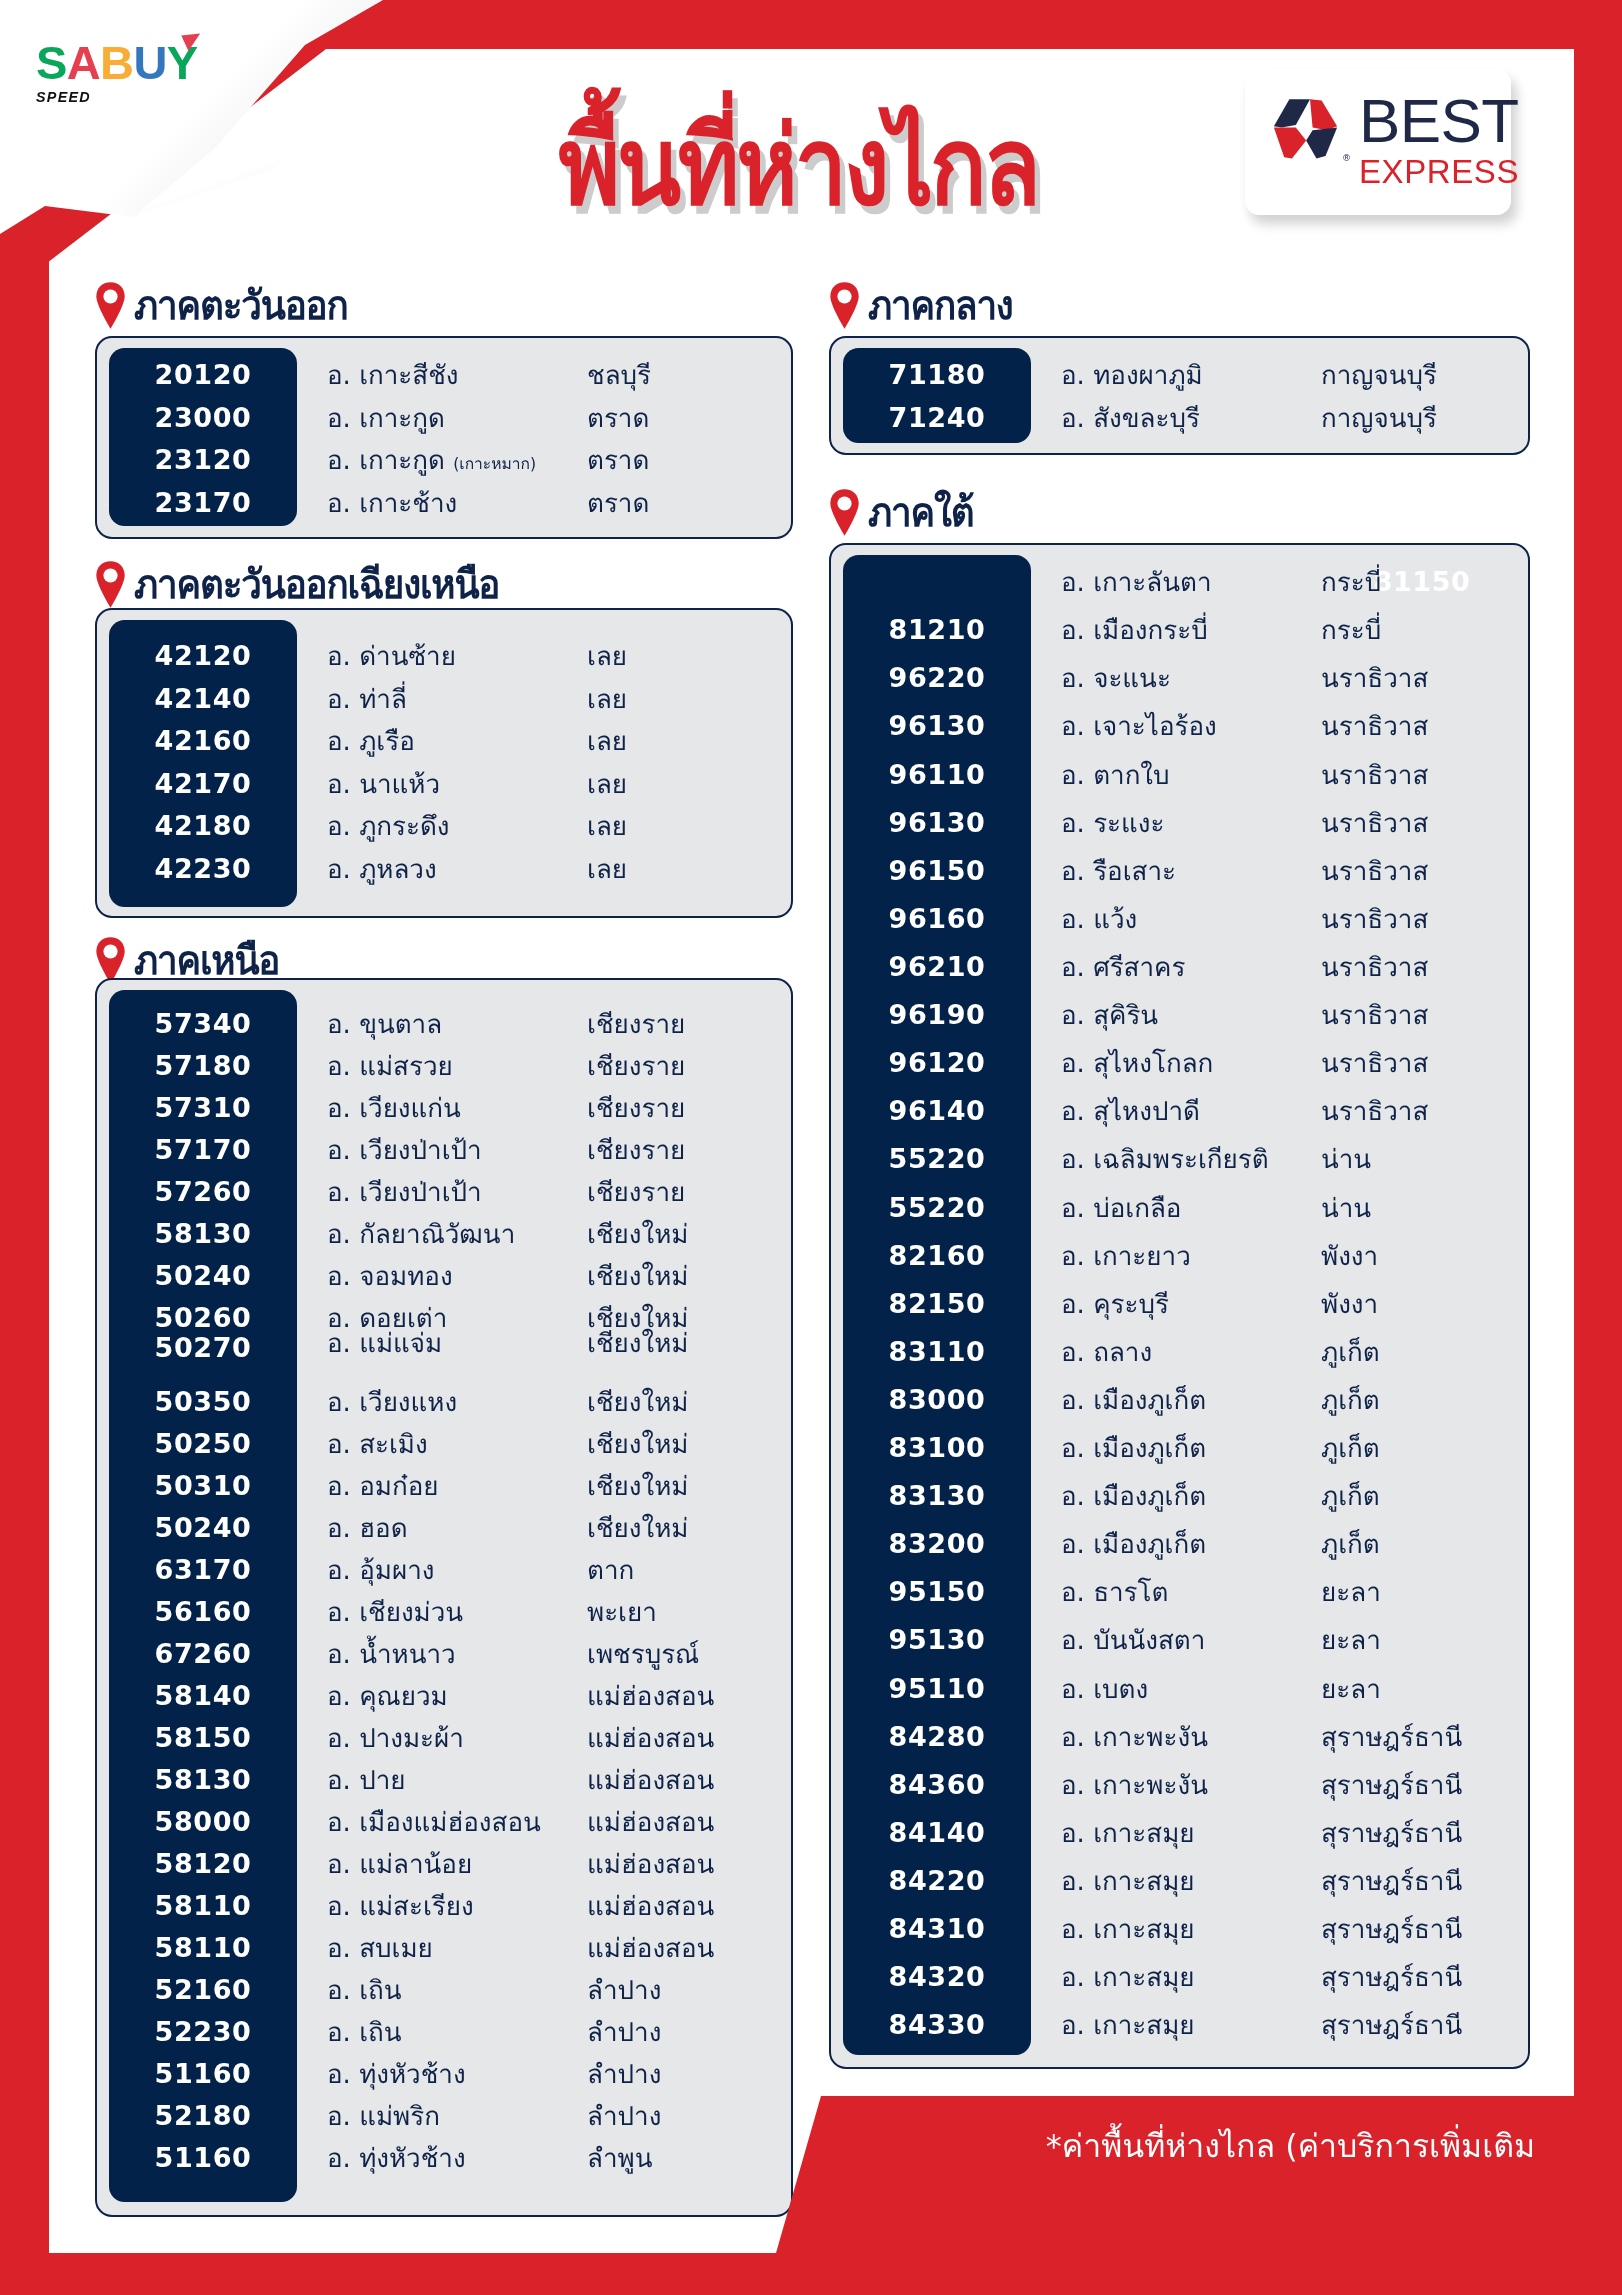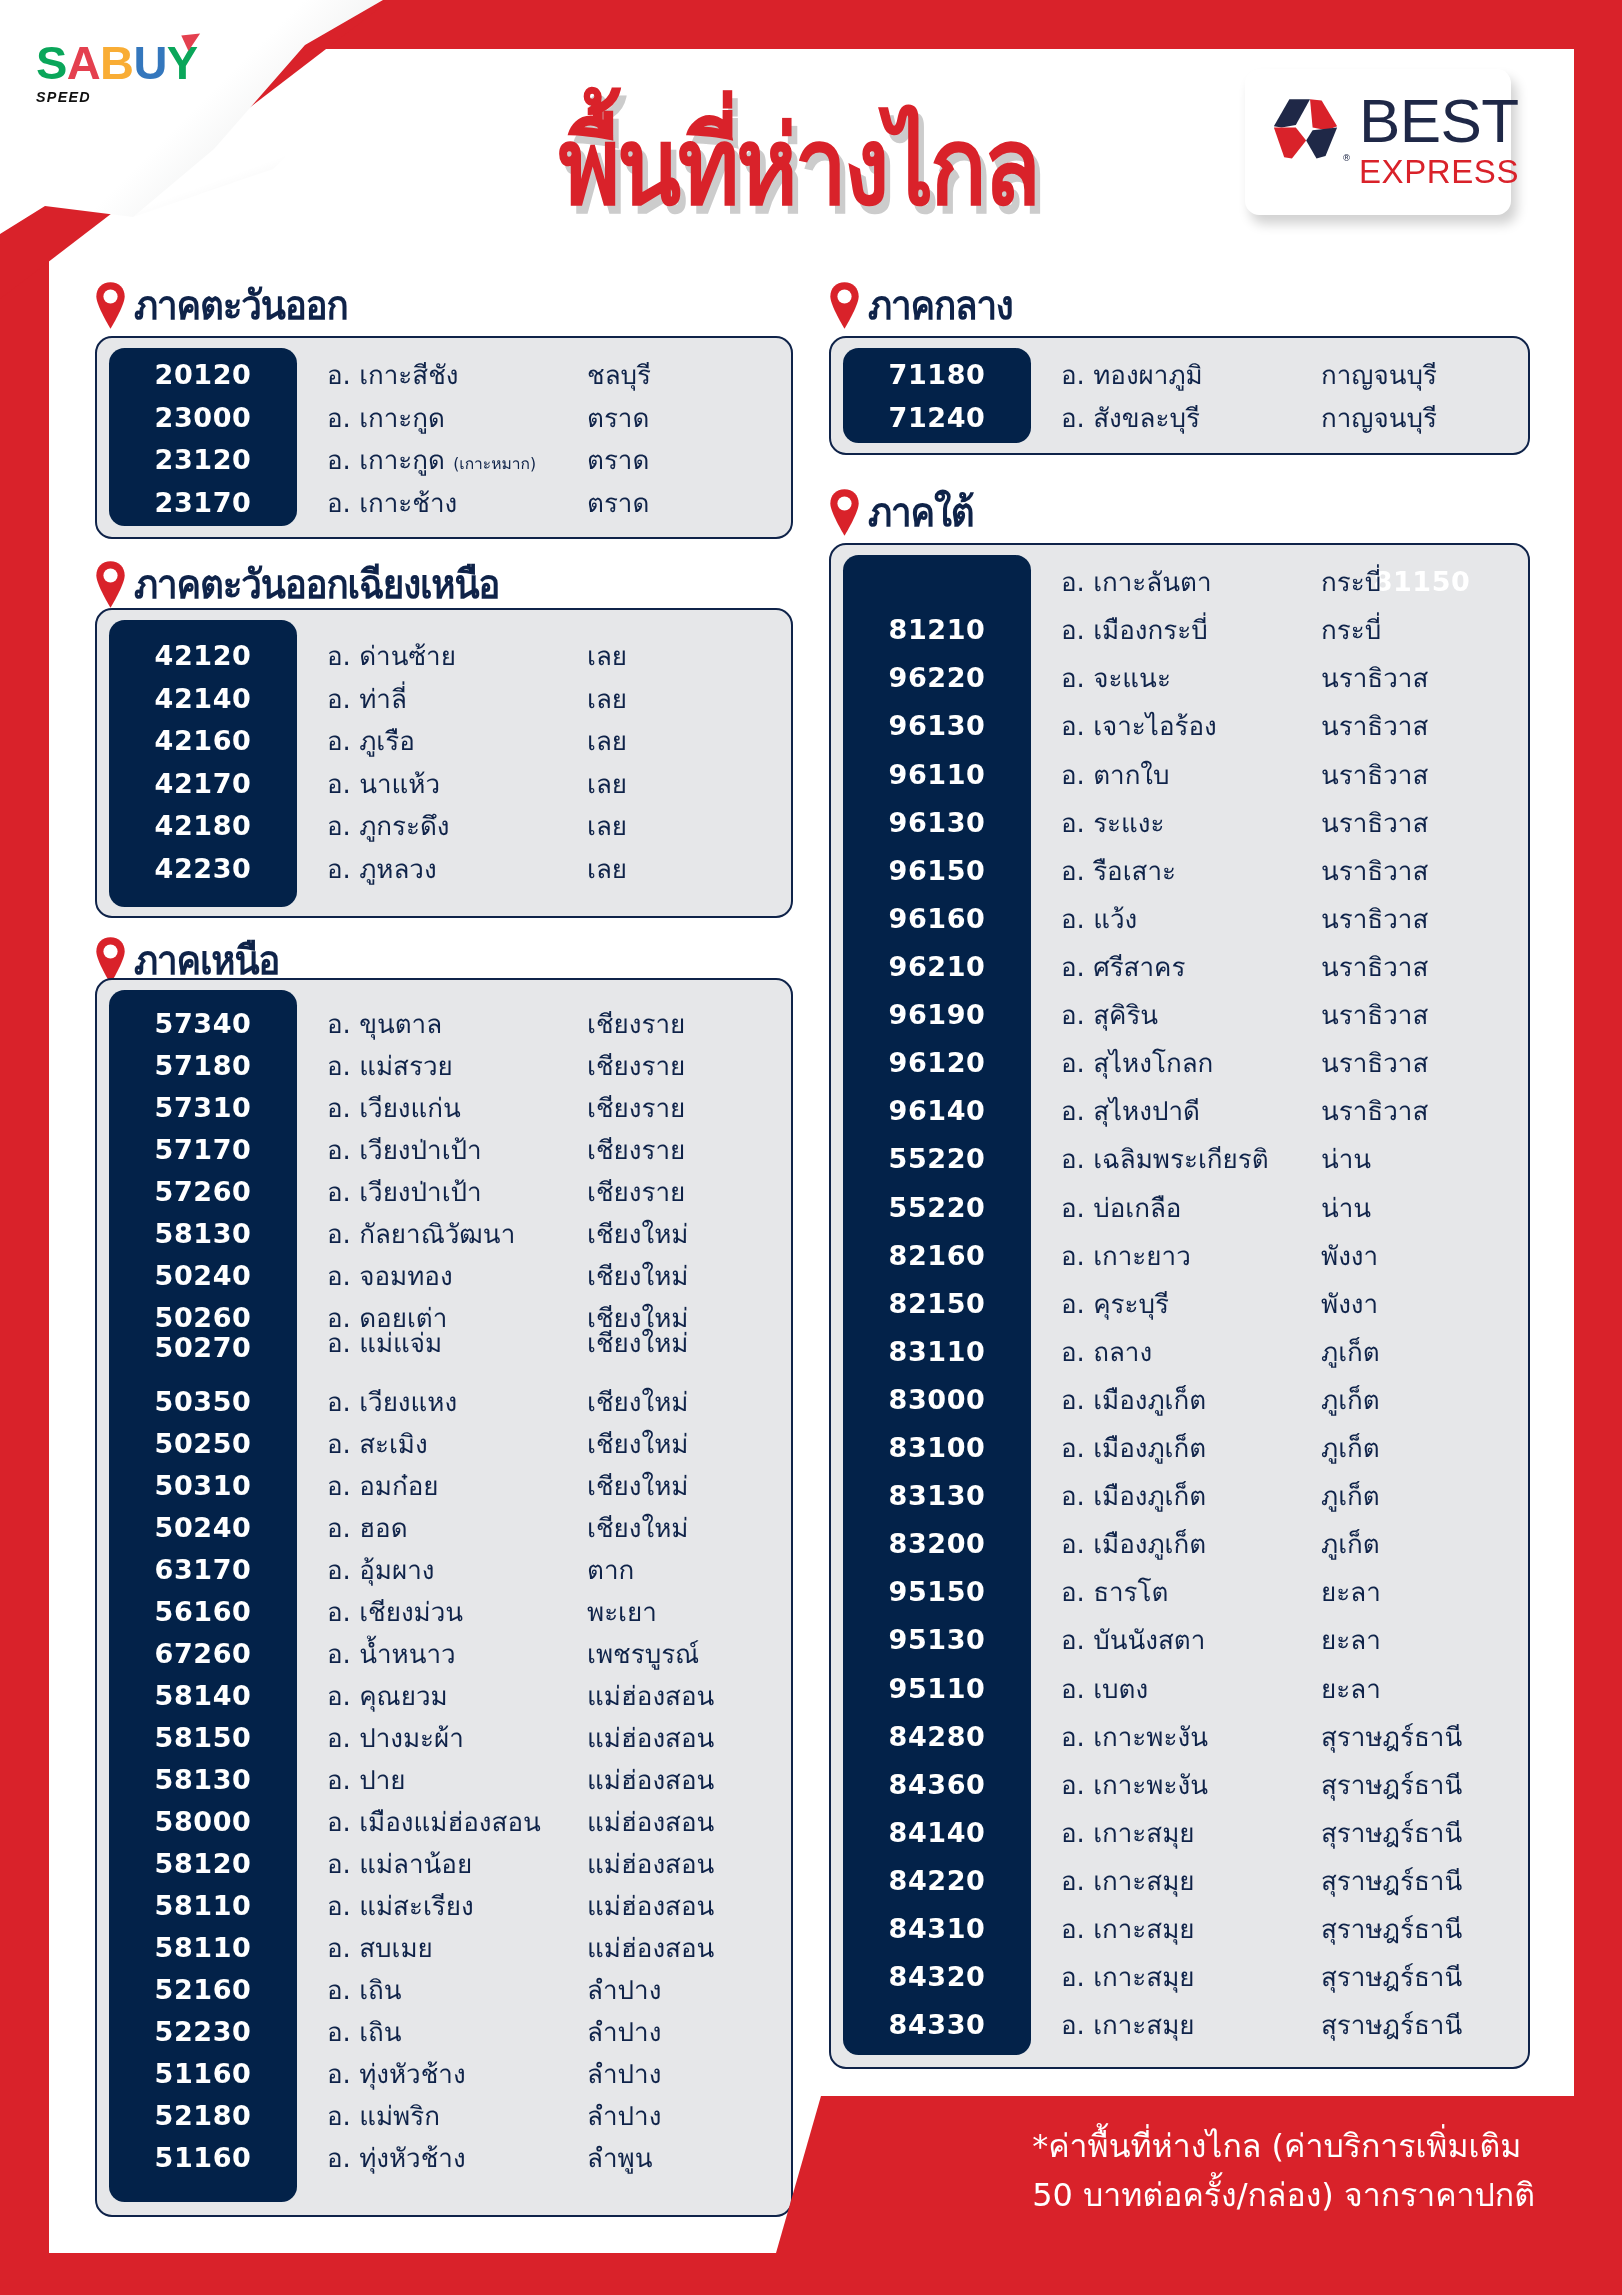--- a/index.html
+++ b/index.html
@@ -491,16 +491,15 @@
         <span class="zip">84330</span>
         <span class="dist"><span>อ. เกาะสมุย</span></span>
         <span class="prov">สุราษฎร์ธานี</span>
       </div>
     </div>
 </div>
 
 <div class="footer">
   <div class="footer-text">
     <div>*ค่าพื้นที่ห่างไกล (ค่าบริการเพิ่มเติม</div>
-    <div>50 บาทต่อครั้ง/กล่อง) จากราคาปกติ</div>
   </div>
 </div>
 
 
 </body></html>

